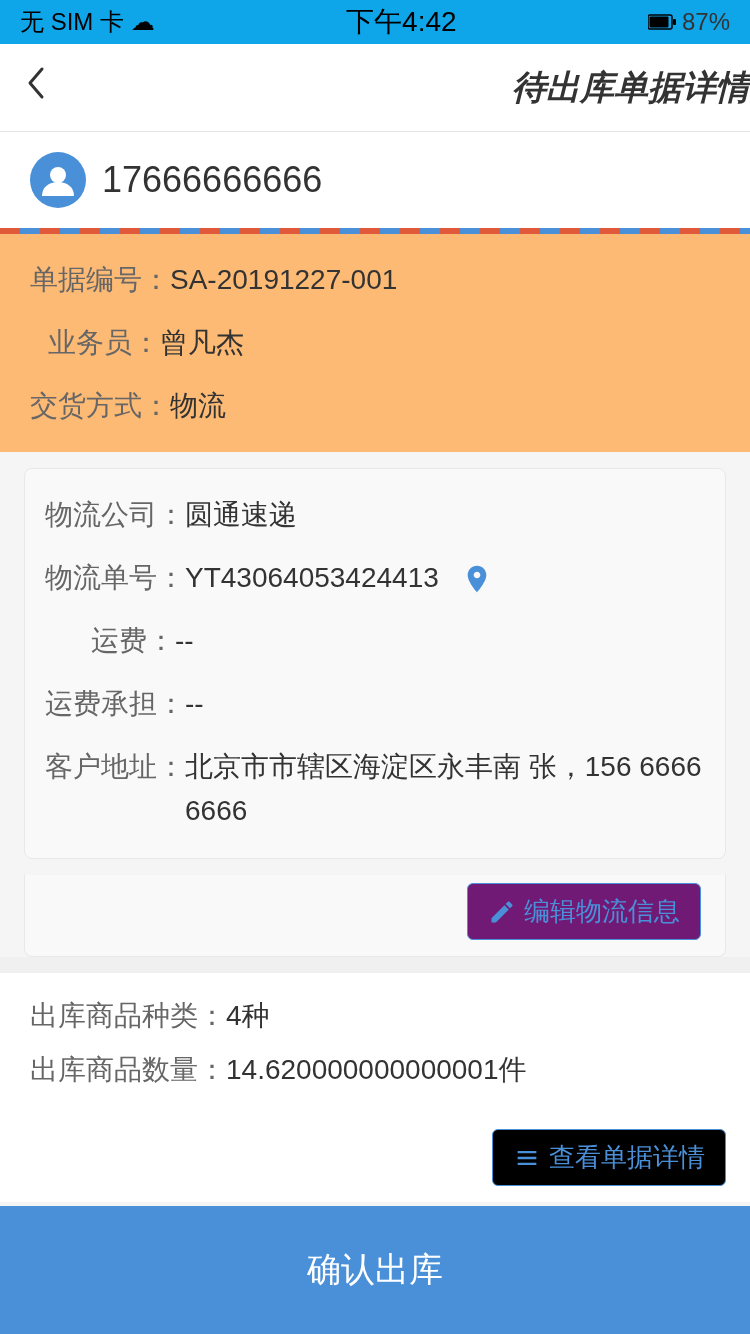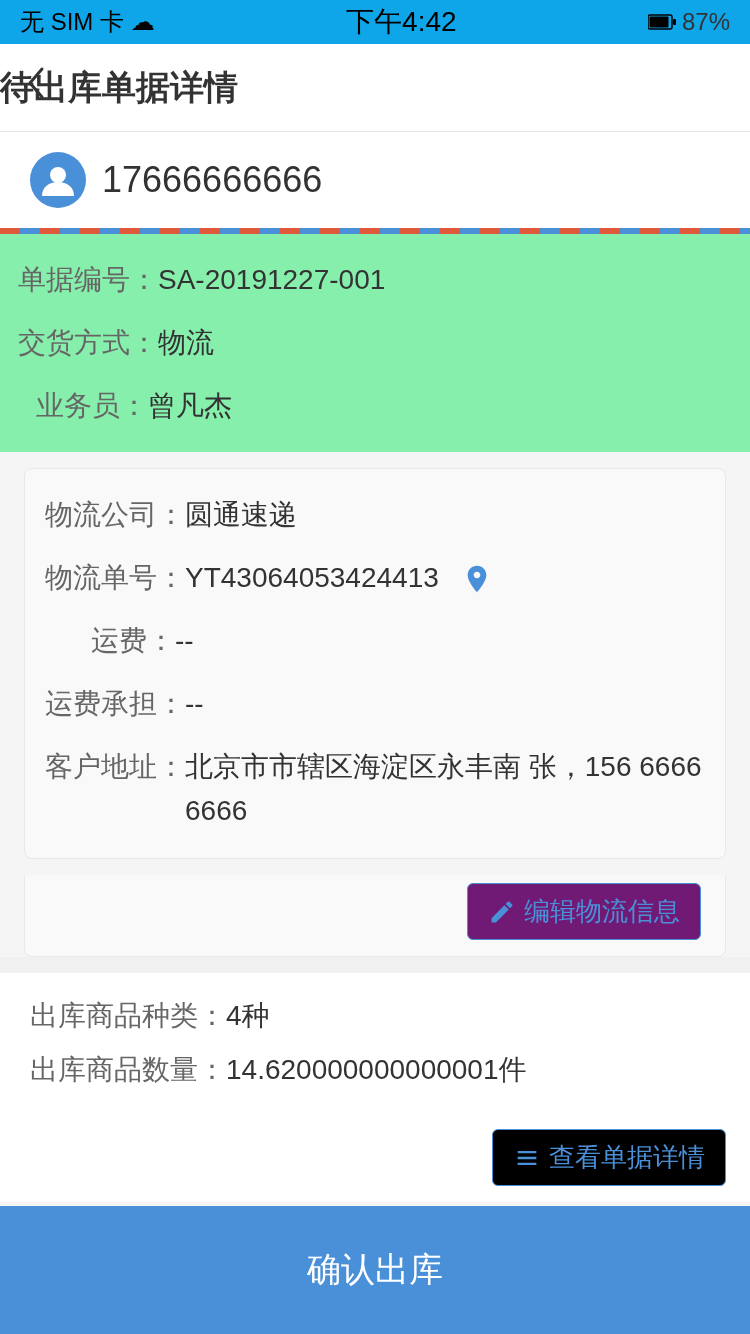--- a/index.html
+++ b/index.html
@@ -43,23 +43,24 @@
       font-size: 24px;
     }
 
     
     .nav-bar {
       width: 750px;
       height: 88px;
       background: #fff;
       display: flex;
       align-items: center;
-      justify-content: flex-start;
+      justify-content: flex-end;
       position: relative;
       border-bottom: 1px solid #e5e5e5;
+      font-style: italic;
     }
     .nav-back {
       position: absolute;
       left: 24px;
       font-size: 36px;
       color: #333;
       cursor: pointer;
     }
     .nav-title {
       font-size: 34px;
@@ -103,22 +104,22 @@
       height: 6px;
       background: repeating-linear-gradient(
         90deg,
         #e05a3a 0px, #e05a3a 20px,
         #4a90d9 20px, #4a90d9 40px
       );
     }
 
     
     .info-section {
-      background: #86efac;
-      padding: 24px 18px;
+      background: #fdba74;
+      padding: 24px 30px;
     }
     .info-row {
       display: flex;
       align-items: flex-start;
       margin-bottom: 18px;
       line-height: 1.6;
     }
     .info-row:last-child { margin-bottom: 0; }
     .info-label {
       color: #666;
@@ -337,26 +338,26 @@
   </div>
 
   <div class="dashed-divider"></div>
 
   <div class="info-section">
     <div class="info-row">
       <span class="info-label">单据编号：</span>
       <span class="info-value">SA-20191227-001</span>
     </div>
     <div class="info-row">
+      <span class="info-label">业务员：</span>
+      <span class="info-value">曾凡杰</span>
+    </div>
+    <div class="info-row">
       <span class="info-label">交货方式：</span>
       <span class="info-value">物流</span>
-    </div>
-    <div class="info-row">
-      <span class="info-label">业务员：</span>
-      <span class="info-value">曾凡杰</span>
     </div>
   </div>
 
   <div class="logistics-card">
     <div class="logistics-row">
       <span class="logistics-label">物流公司：</span>
       <span class="logistics-value">圆通速递</span>
     </div>
     <div class="logistics-row">
       <span class="logistics-label">物流单号：</span>

